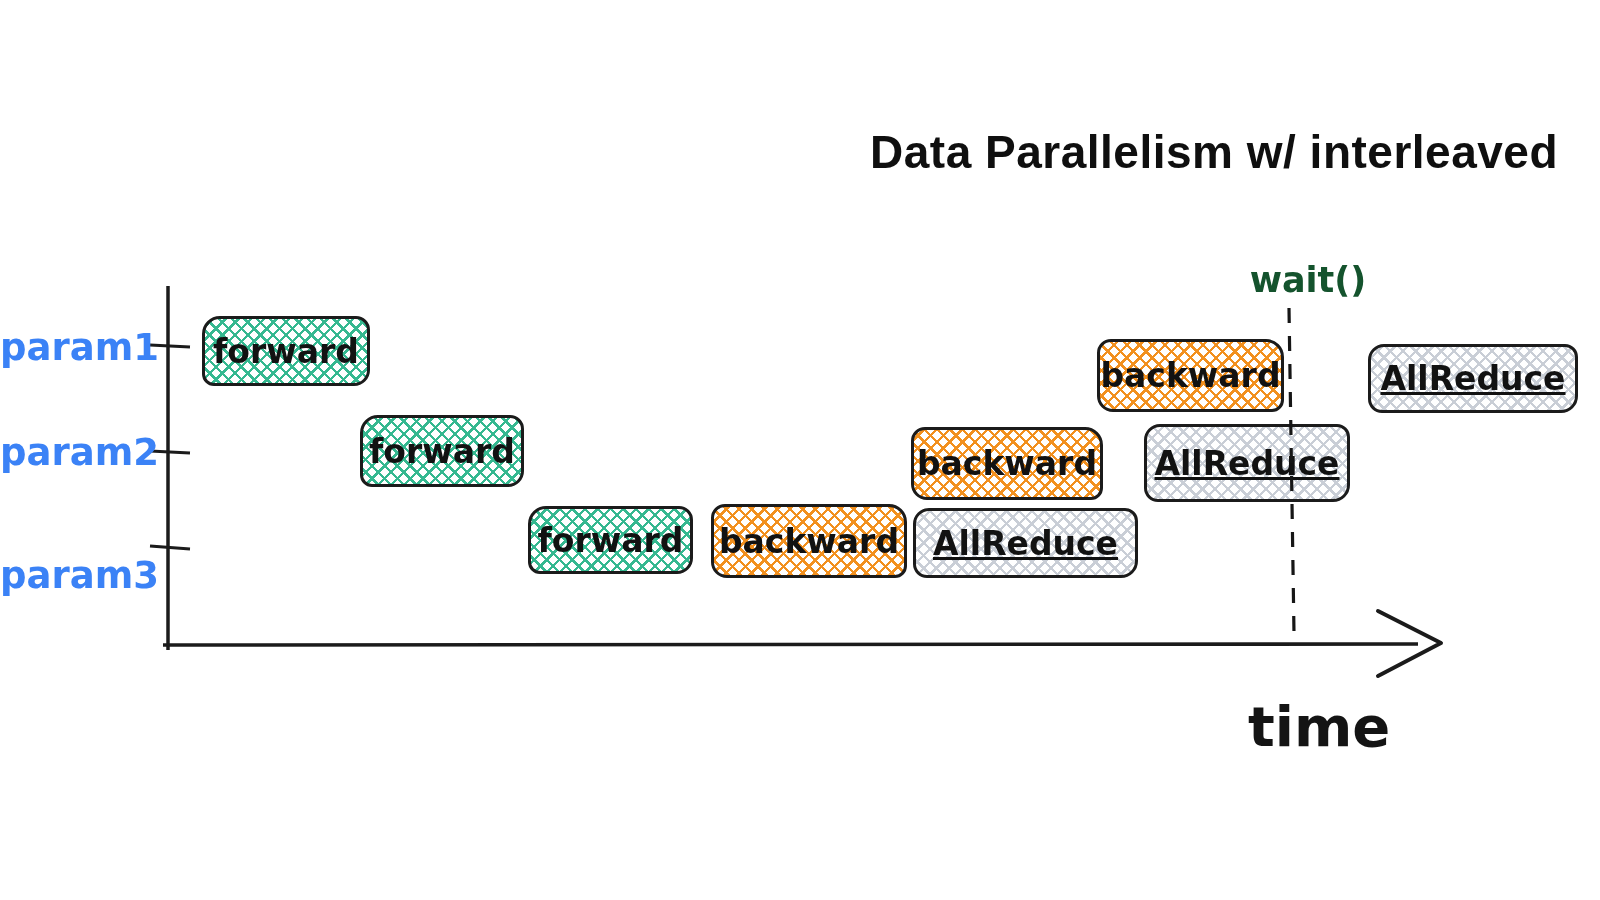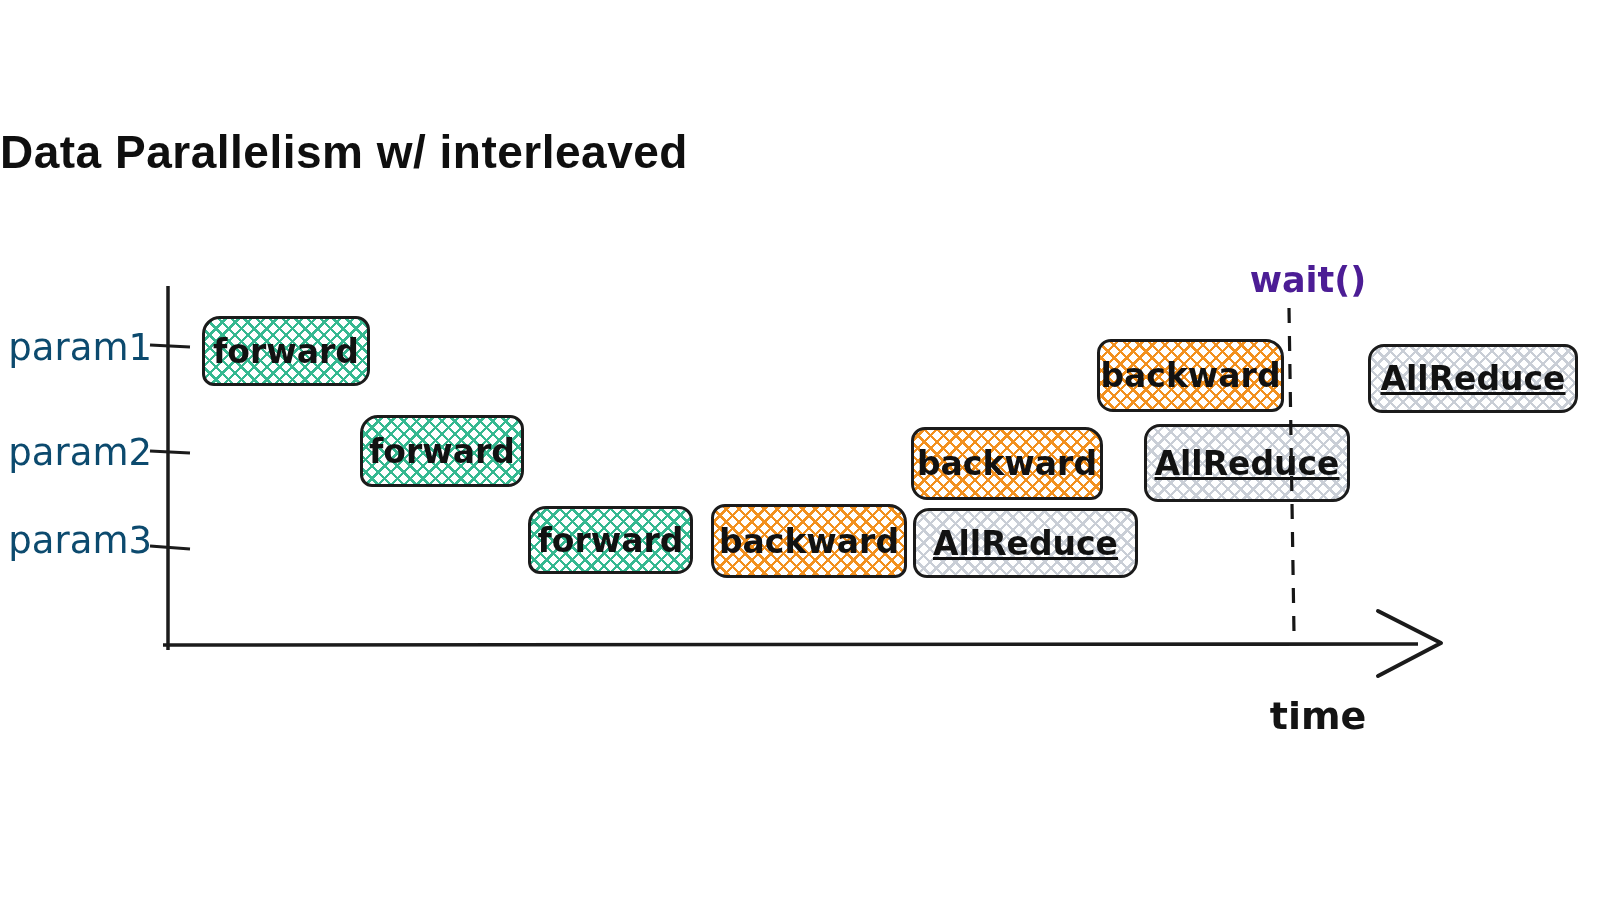--- a/index.html
+++ b/index.html
@@ -8,21 +8,21 @@
     --c-allreduce:#c9ced6;
     --c-ink:#1b1b1b;
   }
   html,body{margin:0;padding:0;background:#ffffff;}
   .canvas{
     position:relative;width:1600px;height:900px;overflow:hidden;
     font-family:"DejaVu Sans", sans-serif;background:#ffffff;
   }
   .title{
     position:absolute;top:120px;left:0;width:1558px;z-index:3;
-    text-align:left;font-family:"Liberation Sans", sans-serif;
+    text-align:right;font-family:"Liberation Sans", sans-serif;
     font-weight:700;font-size:46px;line-height:1.42;color:#0f0f0f;
     letter-spacing:0.5px;
   }
   .task-box{
     position:absolute;box-sizing:border-box;z-index:1;
     border:3.5px solid var(--c-ink);
     display:flex;align-items:center;justify-content:center;
     font-size:33px;font-weight:700;color:#121212;
     background-color:#fff;
   }
@@ -40,30 +40,30 @@
   }
   .task-box.allreduce{
     border-radius:16px 13px 17px 14px;
     background-image:
       repeating-linear-gradient(45deg, var(--c-allreduce) 0, var(--c-allreduce) 2.4px, transparent 2.4px, transparent 9px),
       repeating-linear-gradient(-45deg, var(--c-allreduce) 0, var(--c-allreduce) 2.4px, transparent 2.4px, transparent 9px);
     text-decoration: underline;
   }
   .row-label{
     position:absolute;left:0;width:152px;z-index:3;
-    text-align:right;font-size:37px;font-weight:400;color:#0c4a6e;
+    text-align:right;font-size:37px;font-weight:700;color:#3b82f6;
     transform:translateY(-50%);white-space:nowrap;
   }
   .wait-label{
     position:absolute;left:1243px;top:260px;width:130px;z-index:3;
-    text-align:center;font-size:35px;font-weight:700;color:#4c1d95;
+    text-align:center;font-size:35px;font-weight:700;color:#14532d;
   }
   .time-label{
     position:absolute;left:1248px;top:694px;width:140px;z-index:3;
-    text-align:center;font-size:38px;font-weight:700;color:#141414;
+    text-align:center;font-size:56px;font-weight:700;color:#141414;
   }
   .axes{position:absolute;left:0;top:0;z-index:2;pointer-events:none;}
 </style>
 </head>
 <body>
 
 <div class="canvas">
 
   <div class="title">
     <div>Data Parallelism w/ interleaved</div>
@@ -78,21 +78,21 @@
     <line x1="150" y1="546" x2="190" y2="549" stroke="#1b1b1b" stroke-width="3.2"></line>
     <line x1="1289" y1="308" x2="1294" y2="633" stroke="#161616" stroke-width="3.2" stroke-dasharray="15 13"></line>
   </svg>
 
   <div class="wait-label">wait()</div>
   <div class="time-label">time</div>
 
   <div id="row-labels">
       <div class="row-label" style="top: 347px;">param1</div>
       <div class="row-label" style="top: 452px; text-align: right;">param2</div>
-      <div class="row-label" style="top: 540px; text-align: right;">param3</div>
+      <div class="row-label" style="top: 575px; text-align: right;">param3</div>
     </div>
   <div id="boxes">
       <div class="task-box forward" style="left: 202px; top: 316px; width: 168px; height: 70px;">forward</div>
       <div class="task-box forward" style="left: 360px; top: 415px; width: 164px; height: 72px;">forward</div>
       <div class="task-box forward" style="left: 528px; top: 506px; width: 165px; height: 68px;">forward</div>
       <div class="task-box backward" style="left: 711px; top: 504px; width: 196px; height: 74px;">backward</div>
       <div class="task-box allreduce" style="left: 913px; top: 508px; width: 225px; height: 70px;">AllReduce</div>
       <div class="task-box backward" style="left: 911px; top: 427px; width: 192px; height: 73px;">backward</div>
       <div class="task-box allreduce" style="left: 1144px; top: 424px; width: 206px; height: 78px;">AllReduce</div>
       <div class="task-box backward" style="left: 1097px; top: 339px; width: 187px; height: 73px;">backward</div>

